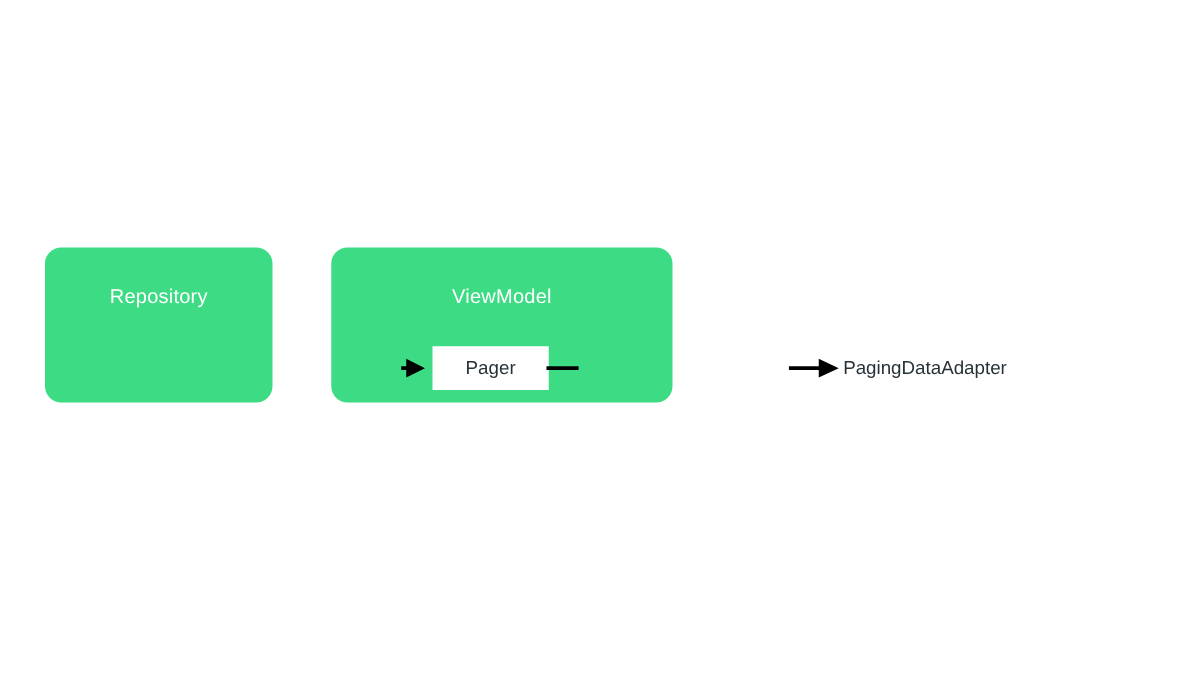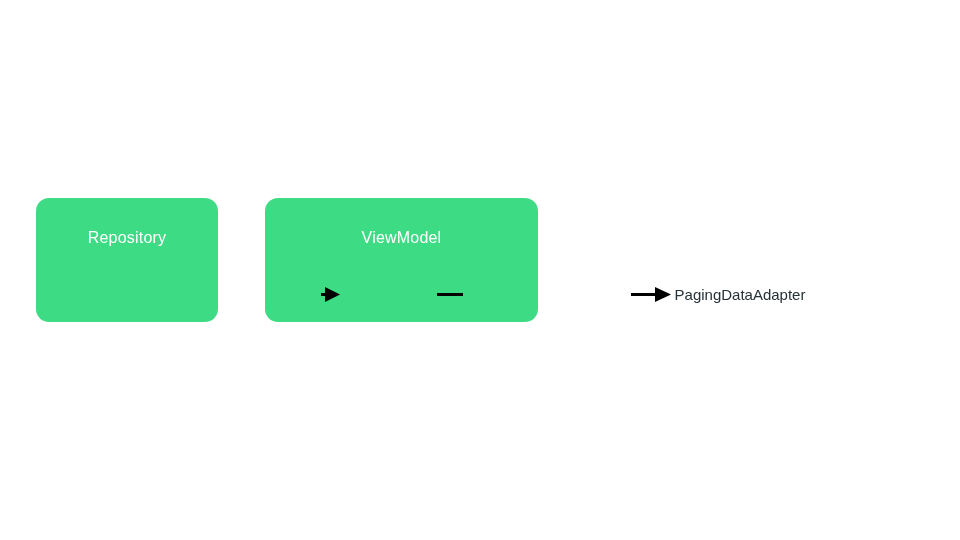--- a/index.html
+++ b/index.html
@@ -92,20 +92,21 @@
 
 
 
   <div class="connector" id="connector-source-to-pager">
     <svg width="28" height="35" viewBox="0 0 28 35">
       <path d="M1 17.5 H6" stroke="#000000" stroke-width="3" fill="none"></path>
       <polygon points="5,10 20,17.5 5,25" fill="#000000"></polygon>
     </svg>
   </div>
 
+  <div class="entity-box" id="entity-pager">Pager</div>
 
   <div class="connector" id="connector-pager-to-flow">
     <svg width="26" height="35" viewBox="0 0 26 35">
       <path d="M0 17.5 H26" stroke="#000000" stroke-width="3" fill="none"></path>
     </svg>
   </div>
 
 
   <div class="connector" id="connector-flow-to-adapter">
     <svg width="42" height="35" viewBox="0 0 42 35">

